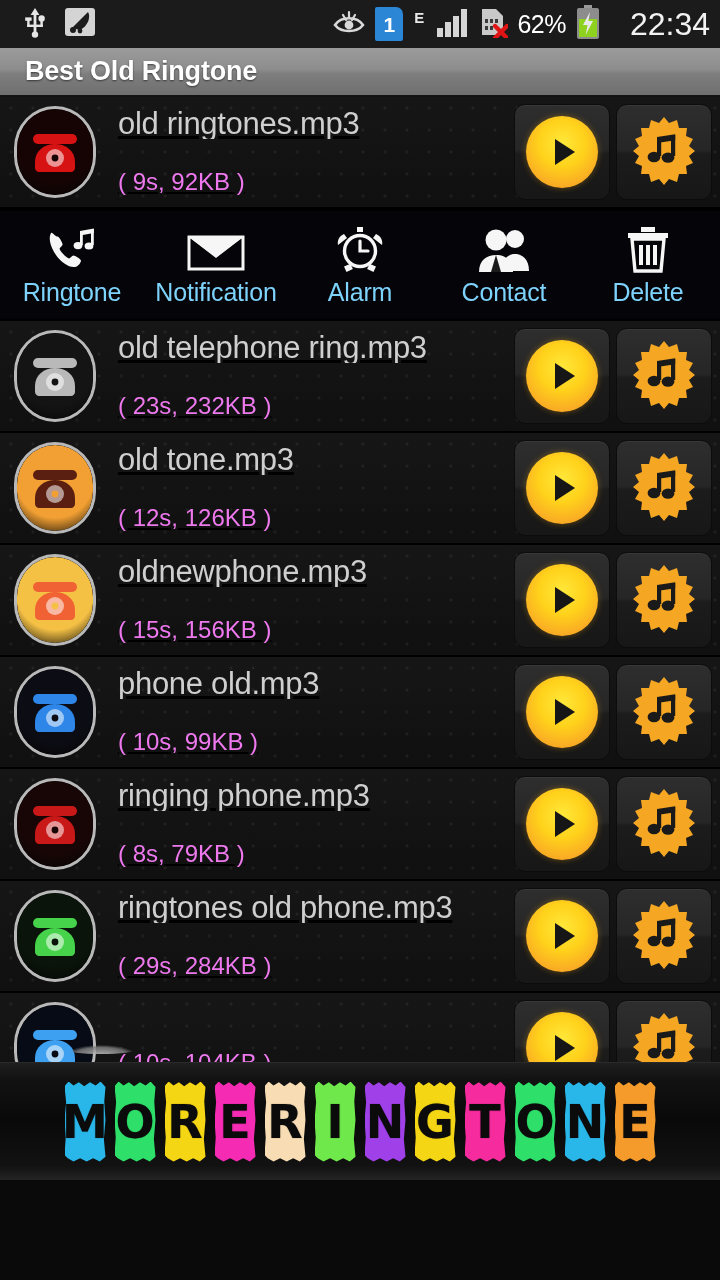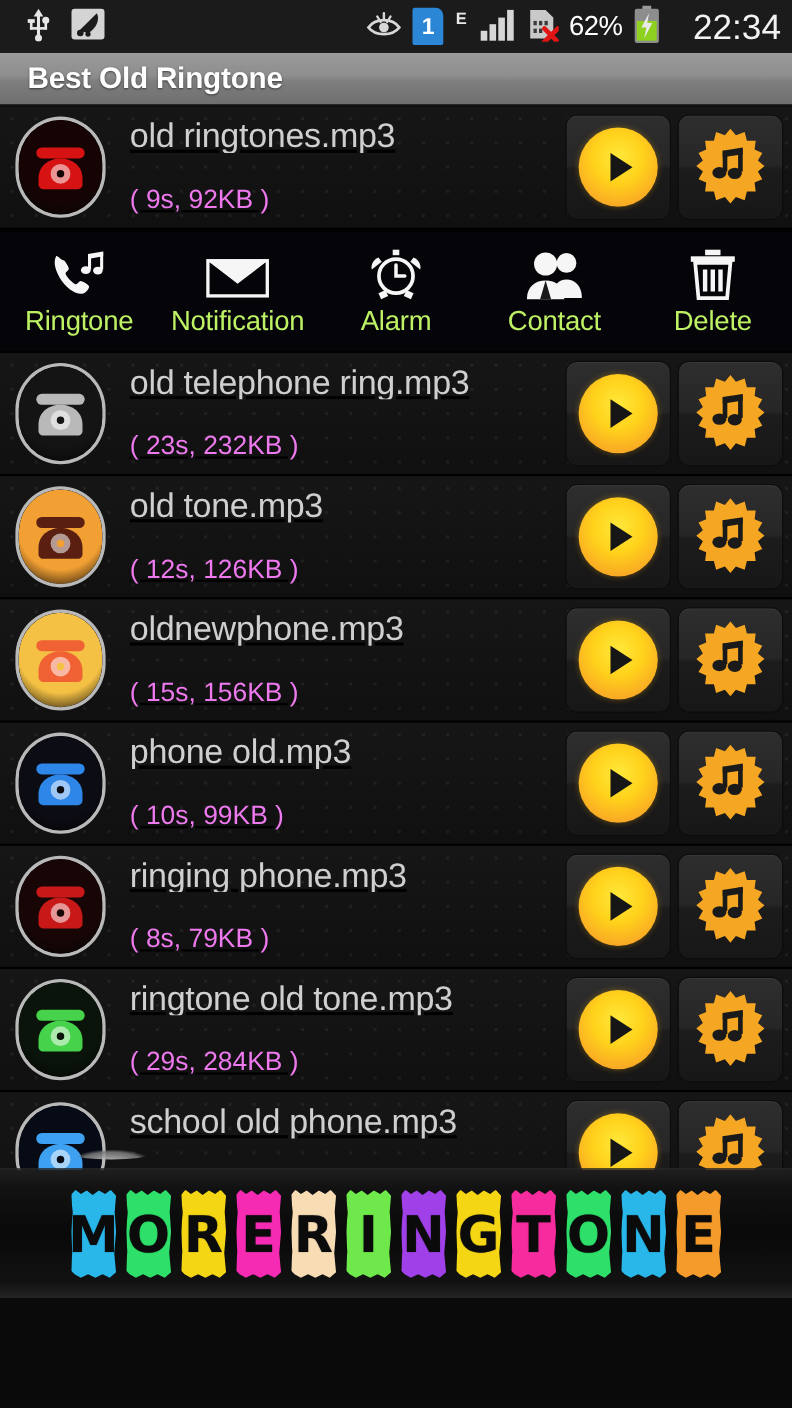--- a/index.html
+++ b/index.html
@@ -113,21 +113,21 @@
     background:#050509;
     border-top:2px solid #000; border-bottom:2px solid #000;
     display:flex; align-items:center;
   }
   .action{
     flex:1; height:100%;
     display:flex; flex-direction:column; align-items:center; justify-content:center;
     gap:5px;
   }
   .action .ai{ height:50px; display:flex; align-items:flex-end; justify-content:center; }
-  .action .al{ color:#bef264; font-size:25px; letter-spacing:-0.2px; }
+  .action .al{ color:#7dd3fc; font-size:25px; letter-spacing:-0.2px; }
 
   
   .adbar{
     position:absolute; left:0; bottom:0;
     width:720px; height:118px;
     background:linear-gradient(to bottom,#1f1f1f 0%, #121212 14%, #090909 50%, #121212 88%, #242424 100%);
     border-top:1px solid #2a2a2a;
     display:flex; align-items:center; justify-content:center;
     gap:9px;
   }
@@ -532,21 +532,21 @@
     <div class="thumb">
       <div class="disc" style="background: radial-gradient(circle at 50% 40%, rgb(10, 20, 10) 0%, rgb(10, 20, 10) 60%, rgba(0, 0, 0, 0.55) 100%);"></div>
       <svg class="phonesvg" width="56" height="52" viewBox="0 0 56 52" style="position:relative">
         <path class="ph-body" d="M8 36 C8 25 17 18 28 18 C39 18 48 25 48 36 L48 42 C48 44 46 46 44 46 L12 46 C10 46 8 44 8 42 Z" fill="#46d24a"></path>
         <rect class="ph-body" x="6" y="8" width="44" height="10" rx="5" fill="#46d24a"></rect>
         <circle class="ph-dial" cx="28" cy="32" r="9" fill="rgba(255,255,255,.55)"></circle>
         <circle class="ph-hole" cx="28" cy="32" r="3.4" fill="#0a140a"></circle>
       </svg>
     </div>
     <div class="rowtext">
-      <div class="fname">ringtone old tone.mp3</div>
+      <div class="fname">ringtones old phone.mp3</div>
       <div class="fmeta">( 29s, 284KB )</div>
     </div>
     <div class="btn play">
       <span class="playcircle">
             <span class="tri"></span>
           </span>
     </div>
     <div class="btn">
       <span>
         <svg width="74" height="74" viewBox="0 0 74 74">
@@ -570,21 +570,20 @@
     <div class="thumb">
       <div class="disc" style="background: radial-gradient(circle at 50% 40%, rgb(7, 11, 22) 0%, rgb(7, 11, 22) 60%, rgba(0, 0, 0, 0.55) 100%);"></div>
       <svg class="phonesvg" width="56" height="52" viewBox="0 0 56 52" style="position:relative">
         <path class="ph-body" d="M8 36 C8 25 17 18 28 18 C39 18 48 25 48 36 L48 42 C48 44 46 46 44 46 L12 46 C10 46 8 44 8 42 Z" fill="#3ea0f0"></path>
         <rect class="ph-body" x="6" y="8" width="44" height="10" rx="5" fill="#3ea0f0"></rect>
         <circle class="ph-dial" cx="28" cy="32" r="9" fill="rgba(255,255,255,.55)"></circle>
         <circle class="ph-hole" cx="28" cy="32" r="3.4" fill="#070b16"></circle>
       </svg>
     </div>
     <div class="rowtext">
-      <div class="fname">school old phone.mp3</div>
       <div class="fmeta">( 10s, 104KB )</div>
     </div>
     <div class="btn play">
       <span class="playcircle">
             <span class="tri"></span>
           </span>
     </div>
     <div class="btn">
       <span>
         <svg width="74" height="74" viewBox="0 0 74 74">

